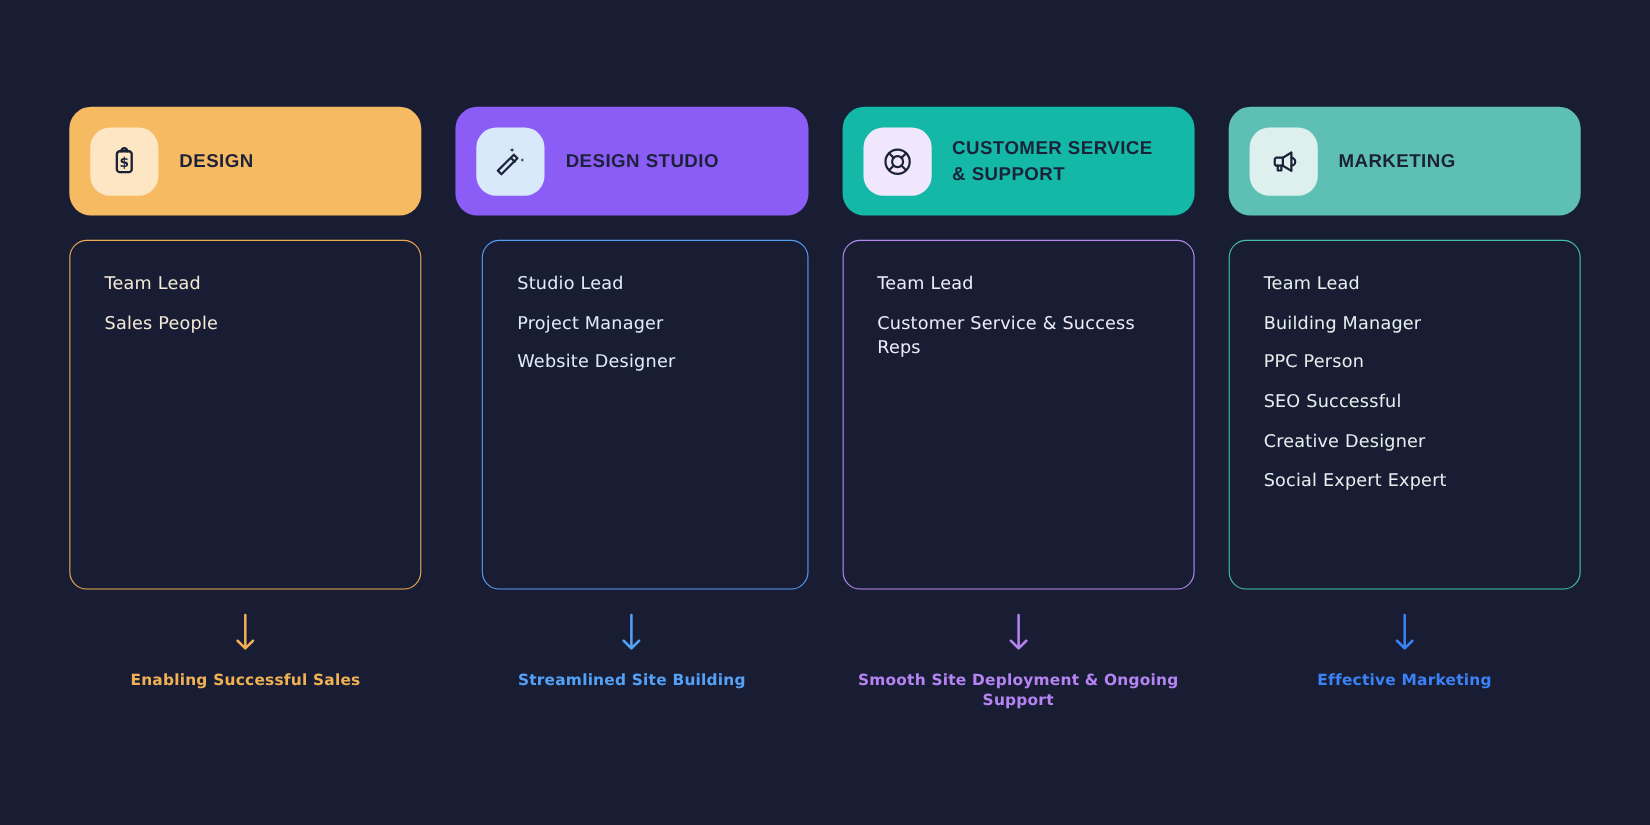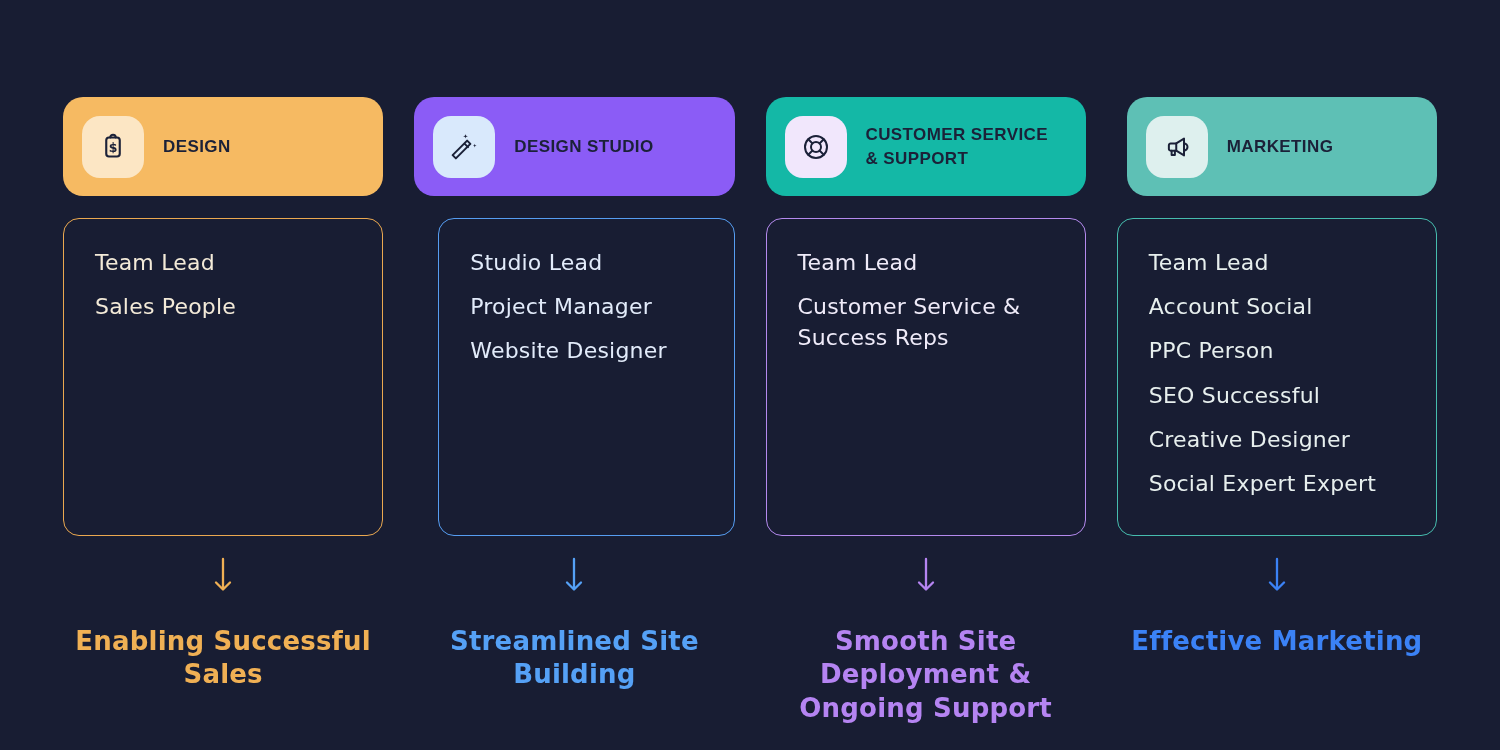--- a/index.html
+++ b/index.html
@@ -45,36 +45,36 @@
 
   .list {
     margin-top: 22px;
     height: 318px;
     border-radius: 16px;
     border: 1.5px solid;
     padding: 28px 30px 0 31px;
     flex: none;
   }
   .member {
-    font-size: 22px;
+    font-size: 16px;
     line-height: 1.42;
     letter-spacing: 0.2px;
     margin-bottom: 13px;
   }
 
   .arrow-wrap {
     margin-top: 20px;
     height: 40px;
     display: flex; justify-content: center;
     flex: none;
   }
   .caption {
-    margin-top: 29px;
+    margin-top: 15px;
     text-align: center;
-    font-size: 26px;
+    font-size: 14px;
     font-weight: 700;
     letter-spacing: 0.2px;
     line-height: 1.28;
     max-width: 305px;
     align-self: center;
   }
 
   
   .col-sales .header      { background: #f6ba62; }
   .col-sales .icon-tile   { background: #fce6c4; }
@@ -90,21 +90,21 @@
   .col-design .arrow-wrap,
   .col-design .caption    { color: #55a1f6; }
 
   .col-support .header    { background: #14b8a6; }
   .col-support .icon-tile { background: #f1e7fc; }
   .col-support .list      { border-color: #b48aee; }
   .col-support .member    { color: #efebf9; }
   .col-support .arrow-wrap,
   .col-support .caption   { color: #b584f2; }
 
-  .col-marketing .header    { background: #5ec0b5; margin-left: 10px; }
+  .col-marketing .header    { background: #5ec0b5; }
   .col-marketing .icon-tile { background: #def0ee; }
   .col-marketing .list      { border-color: #46bcae; }
   .col-marketing .member    { color: #e7efee; }
   .col-marketing .arrow-wrap,
   .col-marketing .caption   { color: #3b82f6; }
 </style>
 </head>
 <body>
 
 <div class="board">
@@ -190,21 +190,21 @@
           <path d="M11.4 9.1 17.6 5.3v13.4l-6.2-3.8z"></path>
           <path d="M11.4 9.1H6.9a1.4 1.4 0 0 0-1.4 1.4v3a1.4 1.4 0 0 0 1.4 1.4h4.5"></path>
           <path d="M7.7 14.9v3.5h2.6v-3.5"></path>
           <path d="M17.6 9.2a2.8 2.8 0 0 1 0 5.6"></path>
         </svg>
       </div>
       <div class="header-title">MARKETING</div>
     </div>
     <div class="list">
       <div class="member">Team Lead</div>
-      <div class="member">Account Social</div>
+      <div class="member">Building Manager</div>
       <div class="member">PPC Person</div>
       <div class="member">SEO Successful</div>
       <div class="member">Creative Designer</div>
       <div class="member">Social Expert Expert</div>
     </div>
     <div class="arrow-wrap">
       <svg width="26" height="40" viewBox="0 0 26 40" fill="none" stroke="currentColor" stroke-width="2.3" stroke-linecap="round" stroke-linejoin="round">
         <path d="M13 3v30M6 26.5 13 33.5 20 26.5"></path>
       </svg>
     </div>

